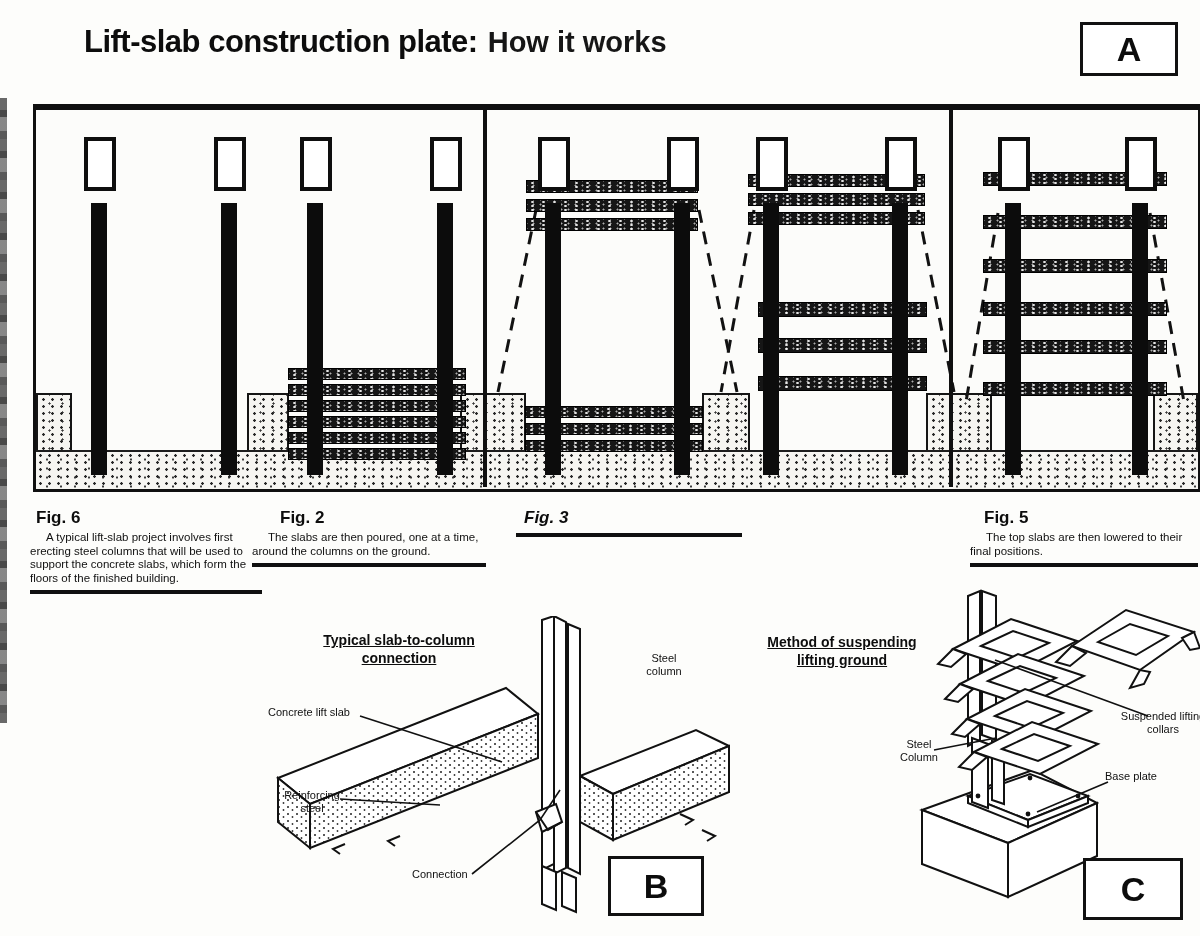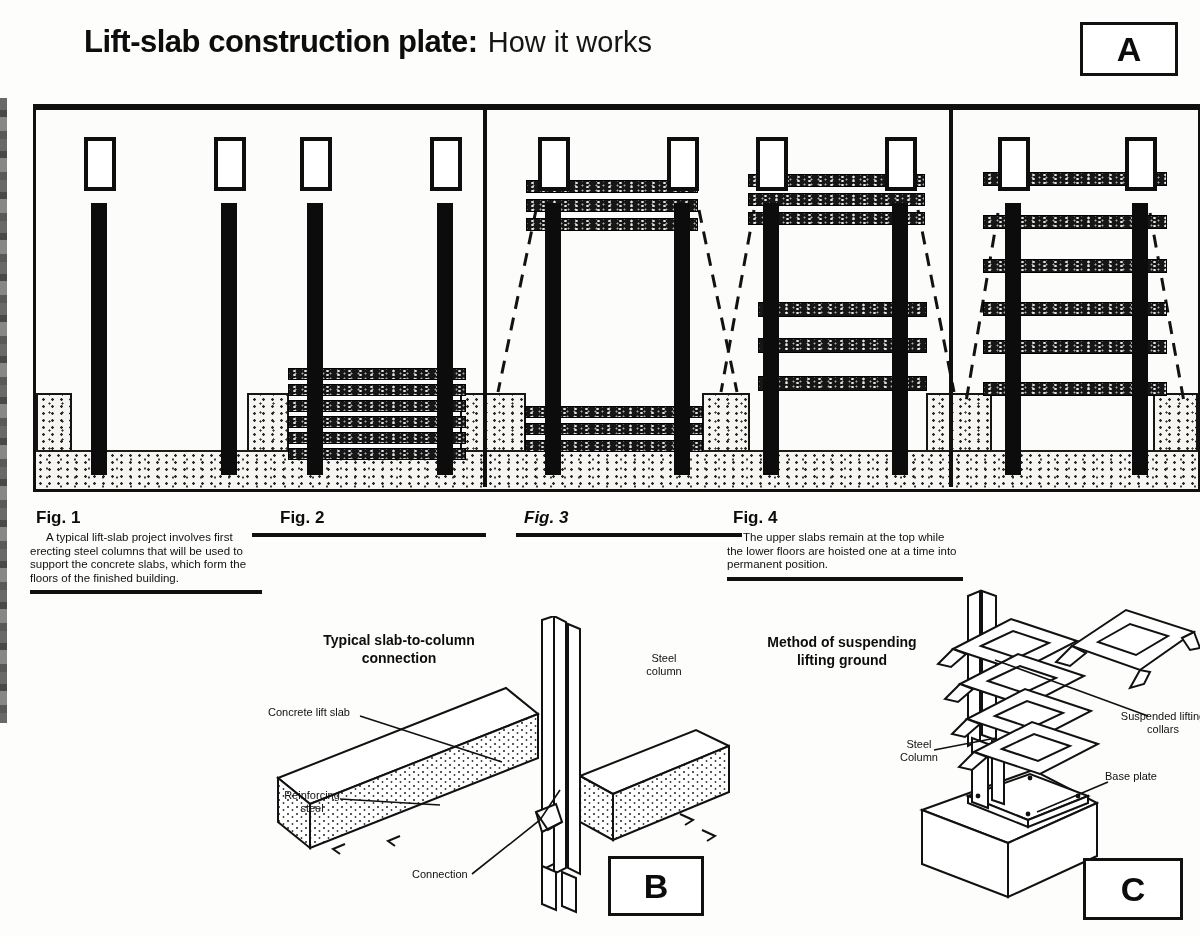--- a/index.html
+++ b/index.html
@@ -2,21 +2,21 @@
 <html><head>
 <meta charset="utf-8">
 <style>
   html,body{margin:0;padding:0;background:#e8e8e8;}
   #page{position:relative;width:1200px;height:936px;background:#fdfdfb;overflow:hidden;
         font-family:"Liberation Sans",sans-serif;color:#111;}
 
   
   #title{position:absolute;left:84px;top:24px;white-space:nowrap;}
   #title .b{font-weight:bold;font-size:31px;letter-spacing:-0.5px;color:#0d0d0d;}
-  #title .l{font-weight:normal;font-size:29px;margin-left:10px;color:#161616;}
+  #title .l{font-weight:bold;font-size:29px;margin-left:10px;color:#161616;}
   .badge{position:absolute;background:#fff;border:3px solid #111;display:flex;
          align-items:center;justify-content:center;font-weight:bold;font-size:34px;color:#0c0c0c;}
   #badgeA{left:1080px;top:22px;width:92px;height:48px;}
   #badgeB{left:608px;top:856px;width:90px;height:54px;}
   #badgeC{left:1083px;top:858px;width:94px;height:56px;}
 
   
   #scan-edge{position:absolute;left:0;top:98px;width:7px;height:625px;opacity:.8;
     background:repeating-linear-gradient(180deg,#444 0 12px,#1c1c1c 12px 19px,#6a6a6a 19px 33px,#303030 33px 41px);}
 
@@ -46,21 +46,21 @@
   .single{position:absolute;z-index:3;}
   #cables{position:absolute;left:0;top:0;z-index:2;}
 
   
   .figcap{position:absolute;top:508px;}
   .figcap h3{margin:0 0 3px 0;font-size:17px;font-weight:bold;color:#0d0d0d;}
   .figcap p{margin:0;font-size:11.5px;line-height:1.18;text-indent:16px;color:#101010;}
   .h-rule{border:none;border-top:4px solid #101010;margin:5px 0 0 0;}
 
   
-  .dtitle{position:absolute;text-align:center;font-weight:bold;font-size:14px;line-height:1.25;color:#0d0d0d;}
+  .dtitle{position:absolute;text-align:center;font-weight:bold;font-size:14px;line-height:1.25;color:#0d0d0d;text-decoration:underline;}
   .dlabel{position:absolute;font-size:11px;line-height:1.2;color:#101010;}
   .dlabel.center{text-align:center;}
   svg{position:absolute;overflow:hidden;}
   svg path,svg polygon,svg polyline,svg line{vector-effect:non-scaling-stroke;}
 </style>
 </head>
 <body>
 
 <div id="page">
 
@@ -151,35 +151,36 @@
       <div class="single slab" style="left:947px;top:272px;width:182px;height:12px;"></div>
       <div class="col" style="left:969px;top:93px;height:272px;"></div>
       <div class="col" style="left:1096px;top:93px;height:272px;"></div>
 
       <div class="divider" style="left:447px;"></div>
       <div class="divider" style="left:913px;"></div>
     </div>
   </div>
 
   <div class="figcap" style="left:30px;width:232px;">
-    <h3 style="padding-left:6px;">Fig. 1</h3>
+    <h3 style="padding-left:6px;">Fig. 6</h3>
     <p>A typical lift-slab project involves first erecting steel columns that will be used to support the concrete slabs, which form the floors of the finished building.</p>
     <hr class="h-rule">
   </div>
   <div class="figcap" style="left:252px;width:234px;">
     <h3 style="padding-left:28px;">Fig. 2</h3>
+    <p>The slabs are then poured, one at a time, around the columns on the ground.</p>
     <hr class="h-rule">
   </div>
   <div class="figcap" style="left:516px;width:226px;font-style:italic;">
     <h3 style="padding-left:8px;">Fig. 3</h3>
     <hr class="h-rule">
   </div>
-  <div class="figcap" style="left:727px;width:236px;">
-    <h3 style="padding-left:6px;">Fig. 4</h3>
-    <p>The upper slabs remain at the top while the lower floors are hoisted one at a time into permanent position.</p>
+  <div class="figcap" style="left:970px;width:228px;">
+    <h3 style="padding-left:14px;">Fig. 5</h3>
+    <p>The top slabs are then lowered to their final positions.</p>
     <hr class="h-rule">
   </div>
 
   <div class="dtitle" style="left:316px;top:632px;width:166px;">
     <div>Typical slab-to-column</div>
     <div>connection</div>
   </div>
 
   <svg width="480" height="300" viewBox="0 0 480 300" style="left:250px;top:616px;">
     <defs>

